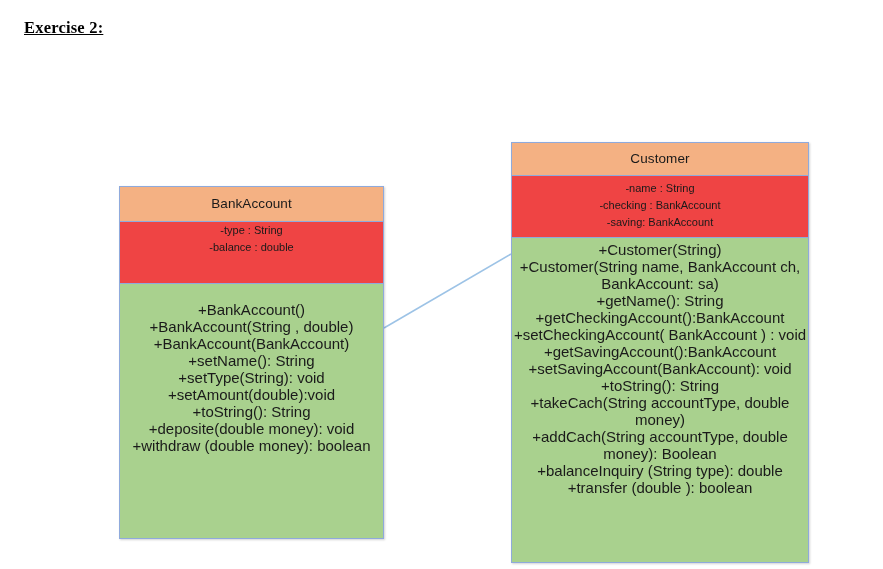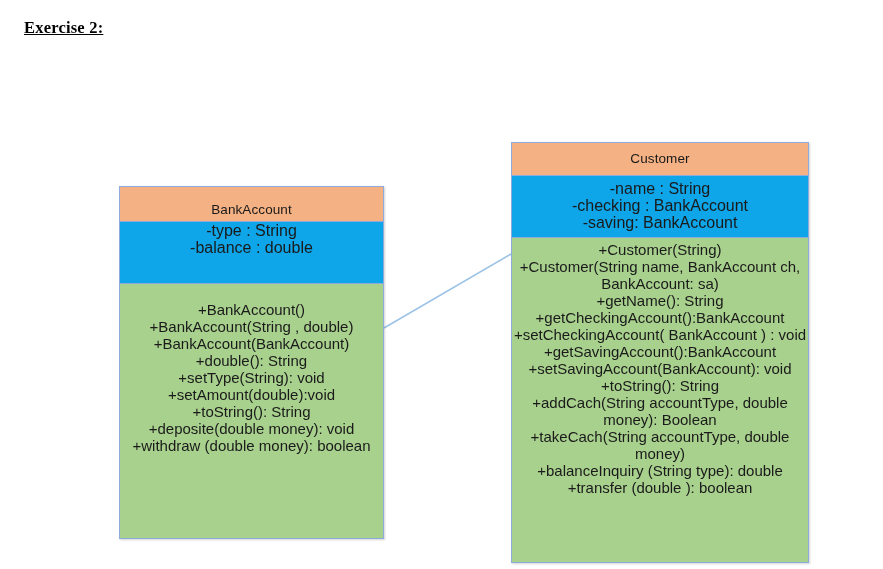--- a/index.html
+++ b/index.html
@@ -46,23 +46,23 @@
     text-align: center;
     color: #1a1a1a;
   }
   .sec-name {
     background: #F4B183;
     border-bottom: 1px solid #8FAADC;
     font-size: 13.5px;
     letter-spacing: 0.1px;
   }
   .sec-attrs {
-    background: #0ea5e9;
+    background: #ef4444;
     border-bottom: 1px solid #8FAADC;
-    font-size: 16px;
+    font-size: 11px;
   }
   .sec-methods {
     background: #A9D18E;
     font-size: 15px;
   }
   .uml-line {
     line-height: 17px;
     white-space: pre-wrap;
     color: #1a1a1a;
   }
@@ -70,21 +70,21 @@
     line-height: 16px;
   }
 
   
   #class-bankaccount {
     left: 119px;
     top: 186px;
     width: 265px;
     height: 353px;
   }
-  #class-bankaccount .sec-name   { height: 35px; padding-top: 15px; }
+  #class-bankaccount .sec-name   { height: 35px; padding-top: 9px; }
   #class-bankaccount .sec-attrs  { height: 62px; }
   #class-bankaccount .sec-methods{ height: 256px; padding-top: 17px; }
 
   
   #class-customer {
     left: 511px;
     top: 142px;
     width: 298px;
     height: 421px;
   }
@@ -121,21 +121,21 @@
 
     <div class="uml-section sec-attrs">
       <div class="uml-line">-type : String</div>
       <div class="uml-line">-balance : double</div>
     </div>
 
     <div class="uml-section sec-methods">
       <div class="uml-line">+BankAccount()</div>
       <div class="uml-line">+BankAccount(String , double)</div>
       <div class="uml-line">+BankAccount(BankAccount)</div>
-      <div class="uml-line">+double(): String</div>
+      <div class="uml-line">+setName(): String</div>
       <div class="uml-line">+setType(String): void</div>
       <div class="uml-line">+setAmount(double):void</div>
       <div class="uml-line">+toString(): String</div>
       <div class="uml-line">+deposite(double money): void</div>
       <div class="uml-line">+withdraw (double money): boolean</div>
     </div>
   </div>
 
   <div class="uml-class" id="class-customer">
 
@@ -151,20 +151,20 @@
 
     <div class="uml-section sec-methods">
       <div class="uml-line">+Customer(String)</div>
       <div class="uml-line">+Customer(String name, BankAccount ch, BankAccount: sa)</div>
       <div class="uml-line">+getName(): String</div>
       <div class="uml-line">+getCheckingAccount():BankAccount</div>
       <div class="uml-line">+setCheckingAccount( BankAccount ) : void</div>
       <div class="uml-line">+getSavingAccount():BankAccount</div>
       <div class="uml-line">+setSavingAccount(BankAccount): void</div>
       <div class="uml-line">+toString(): String</div>
+      <div class="uml-line">+takeCach(String accountType, double money)</div>
       <div class="uml-line">+addCach(String accountType, double money): Boolean</div>
-      <div class="uml-line">+takeCach(String accountType, double money)</div>
       <div class="uml-line">+balanceInquiry (String type): double</div>
       <div class="uml-line">+transfer (double ): boolean</div>
     </div>
   </div>
 
 </div>
 
 </body></html>

